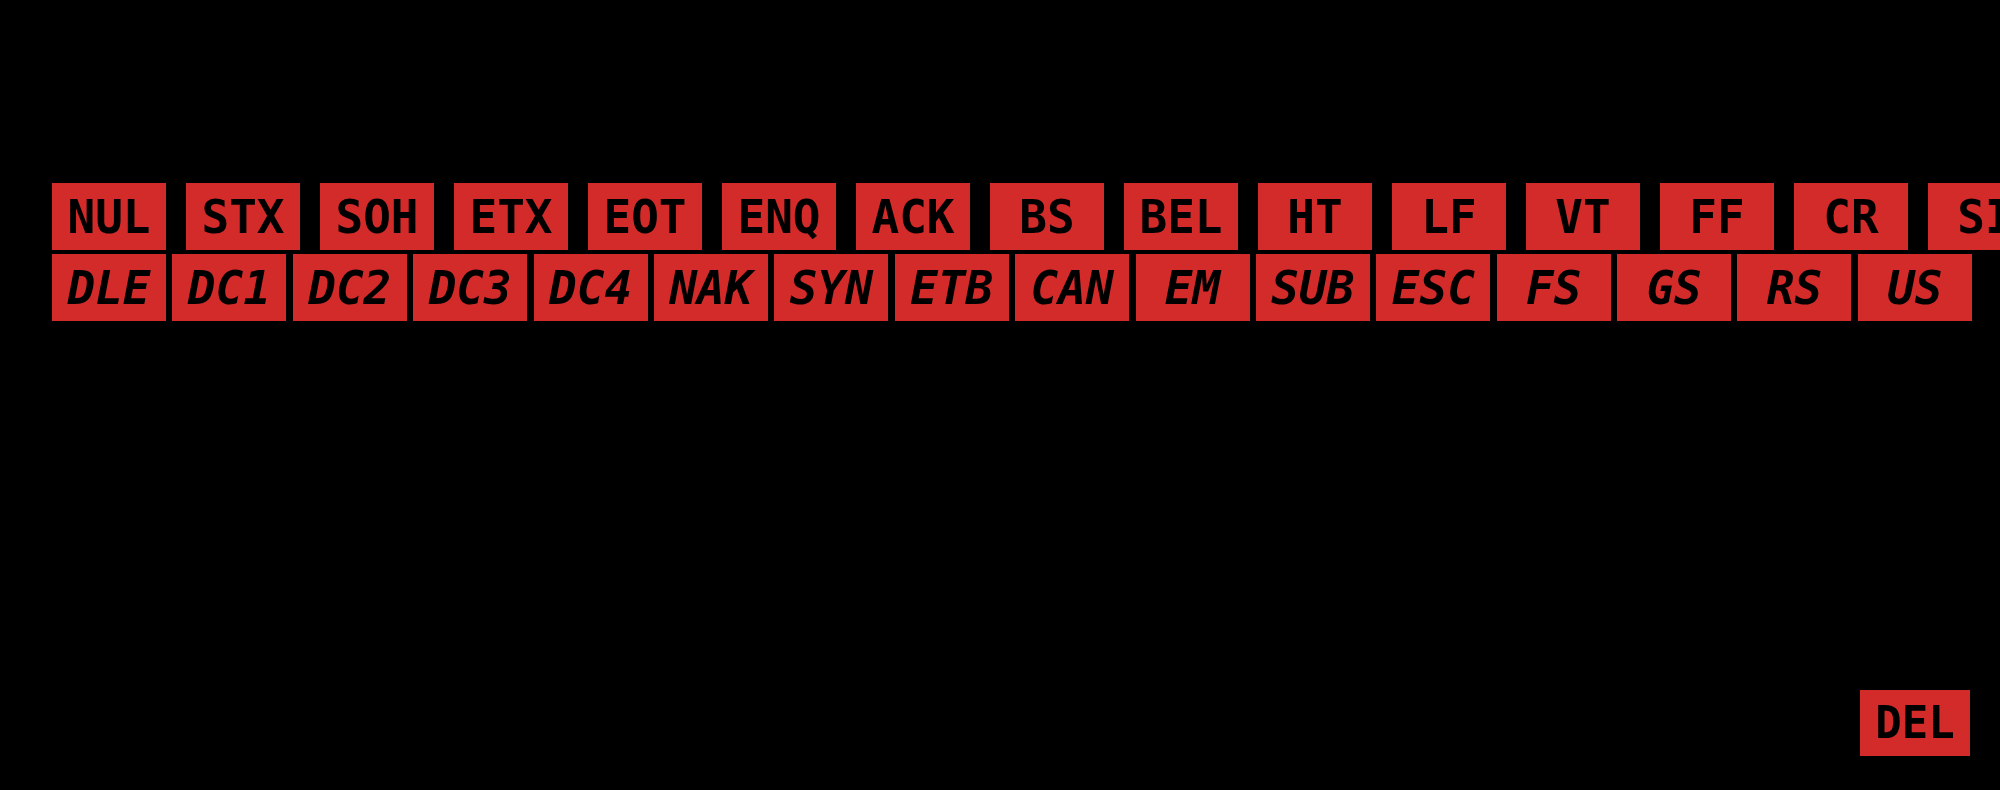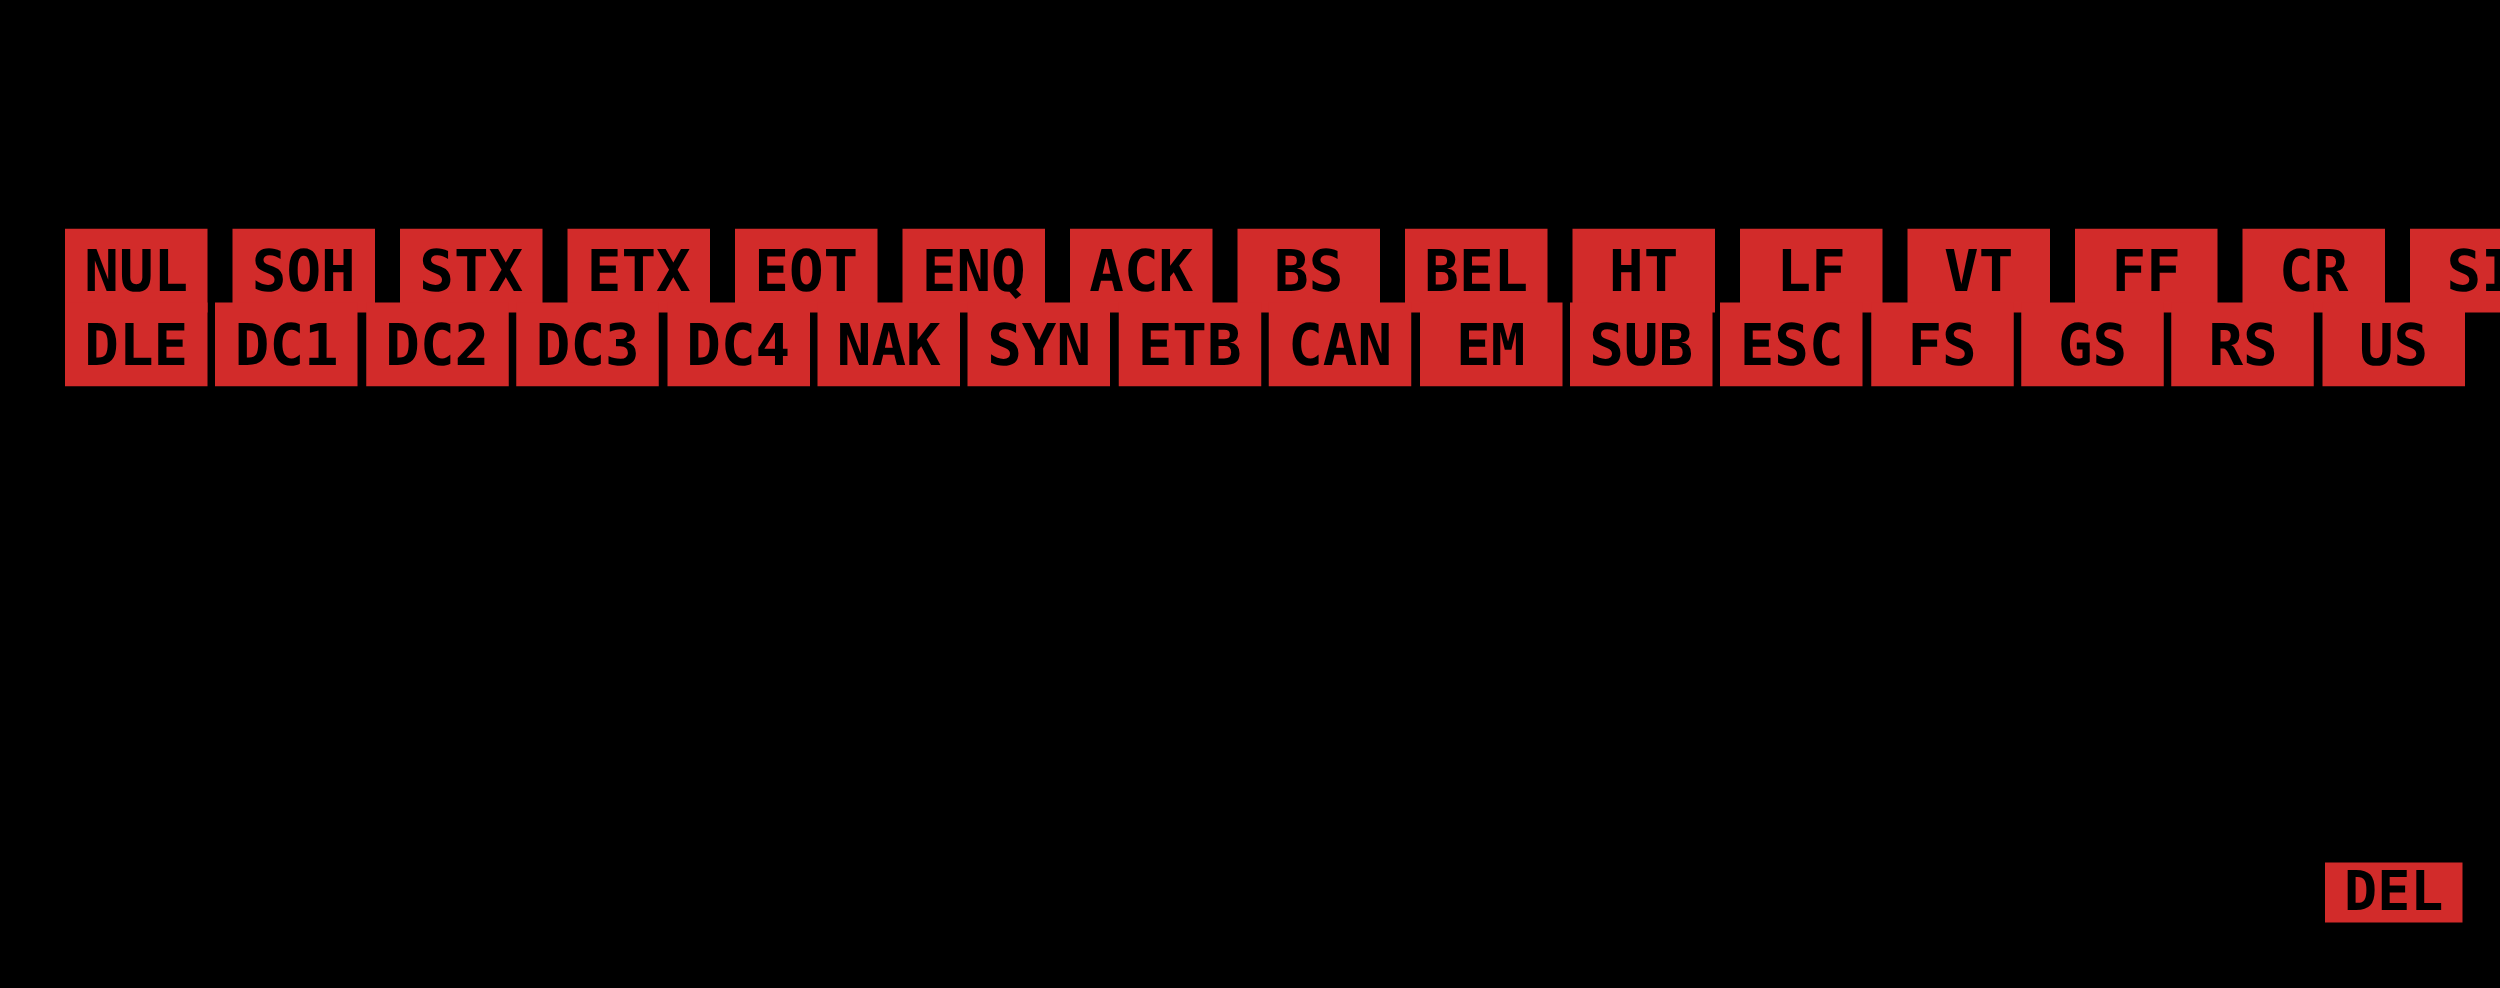--- a/index.html
+++ b/index.html
@@ -15,52 +15,52 @@
     overflow: hidden;
     font-family: "DejaVu Sans Mono", "Liberation Mono", monospace;
   }
   .row {
     position: absolute;
     left: 52px;
     display: flex;
     column-gap: 6.4px;
   }
   .row-high { top: 183px; gap: 20px; }
-  .row-low  { top: 242px; }
+  .row-low  { top: 254px; font-style: italic; }
   .cell {
     width: 114px;
     height: 67px;
     background: #d22b2a;
     color: #000000;
     font-weight: bold;
     font-size: 46px;
     line-height: 1;
     display: flex;
     align-items: center;
     justify-content: center;
     box-sizing: border-box;
   }
   .cell-del {
     position: absolute;
     left: 1860px;
     top: 690px;
     width: 110px;
-    height: 48px;
+    height: 66px;
     font-size: 44px;
   }
 </style>
 </head>
 <body>
 
 <div class="stage">
 
   <div class="row row-high">
     <div class="cell">NUL</div>
+    <div class="cell">STX</div>
     <div class="cell">SOH</div>
-    <div class="cell">STX</div>
     <div class="cell">ETX</div>
     <div class="cell">EOT</div>
     <div class="cell">ENQ</div>
     <div class="cell">ACK</div>
     <div class="cell">BS</div>
     <div class="cell">BEL</div>
     <div class="cell">HT</div>
     <div class="cell">LF</div>
     <div class="cell">VT</div>
     <div class="cell">FF</div>

